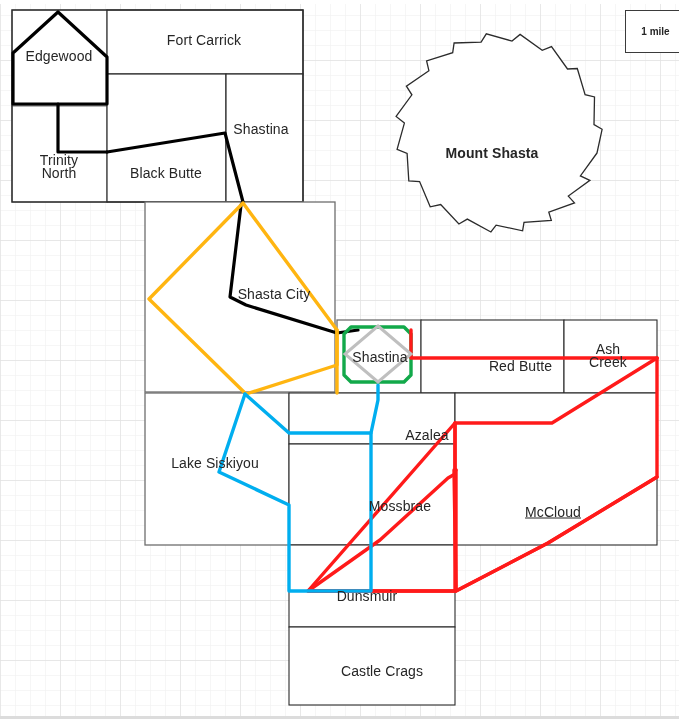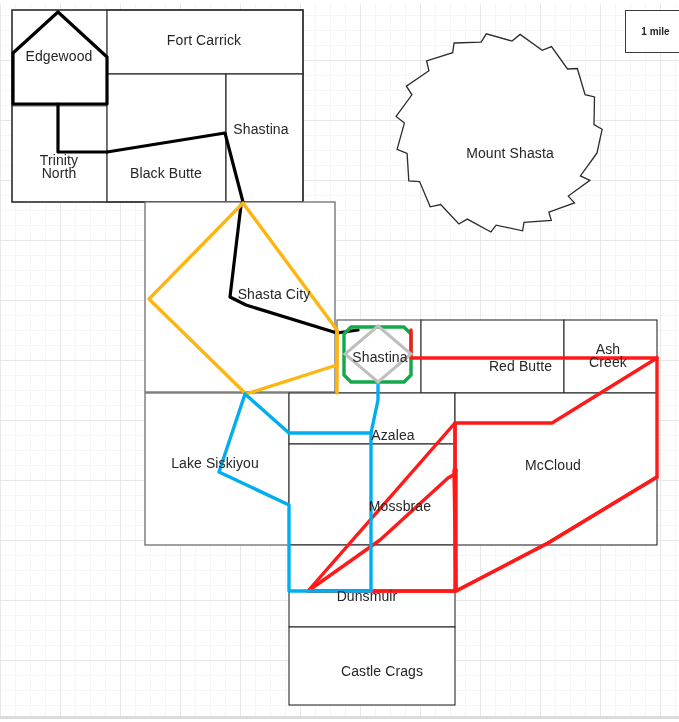--- a/index.html
+++ b/index.html
@@ -30,21 +30,21 @@
     position:absolute;
     font-size:14px;
     color:#262626;
     font-family:"Liberation Sans", sans-serif;
     white-space:pre;
     text-align:center;
     line-height:13px;
     letter-spacing:0.1px;
     pointer-events:none;
   }
-  .map-label.bold{ font-weight:normal;margin-left:18px; }
+  .map-label.bold{ font-weight:bold; }
   .map-label.centered{ transform:translate(-50%,-50%); }
   #scale-box{
     position:absolute;
     left:625px; top:10px;
     width:61px; height:43px;
     border:1px solid #3b3b3b;
     background:#ffffff;
     box-sizing:border-box;
   }
   #scale-box-label{
@@ -175,25 +175,25 @@
 
   <div class="map-label centered" style="left:274px; top:294px;">Shasta City</div>
 
   <div class="map-label centered" style="left:380px; top:357px;">Shastina</div>
 
   <div class="map-label centered" style="left:497px; top:366px;padding-left:47px;">Red Butte</div>
 
   <div class="map-label centered" style="left:608px; top:356px;">Ash
 Creek</div>
 
-  <div class="map-label centered" style="left:553px; top:465px;">McCloud</div>
+  <div class="map-label centered" style="left:553px; top:512px;text-decoration:underline;">McCloud</div>
 
   <div class="map-label centered" style="left:215px; top:463px;">Lake Siskiyou</div>
 
-  <div class="map-label centered" style="left:393px; top:435px;">Azalea</div>
+  <div class="map-label centered" style="left:427px; top:435px;">Azalea</div>
 
   <div class="map-label centered" style="left:400px; top:506px;">Mossbrae</div>
 
   <div class="map-label centered" style="left:367px; top:596px;">Dunsmuir</div>
 
   <div class="map-label centered" style="left:382px; top:671px;">Castle Crags</div>
 
   <div class="map-label centered bold" style="left:492px; top:153px;">Mount Shasta</div>
 
   <div id="scale-box">

